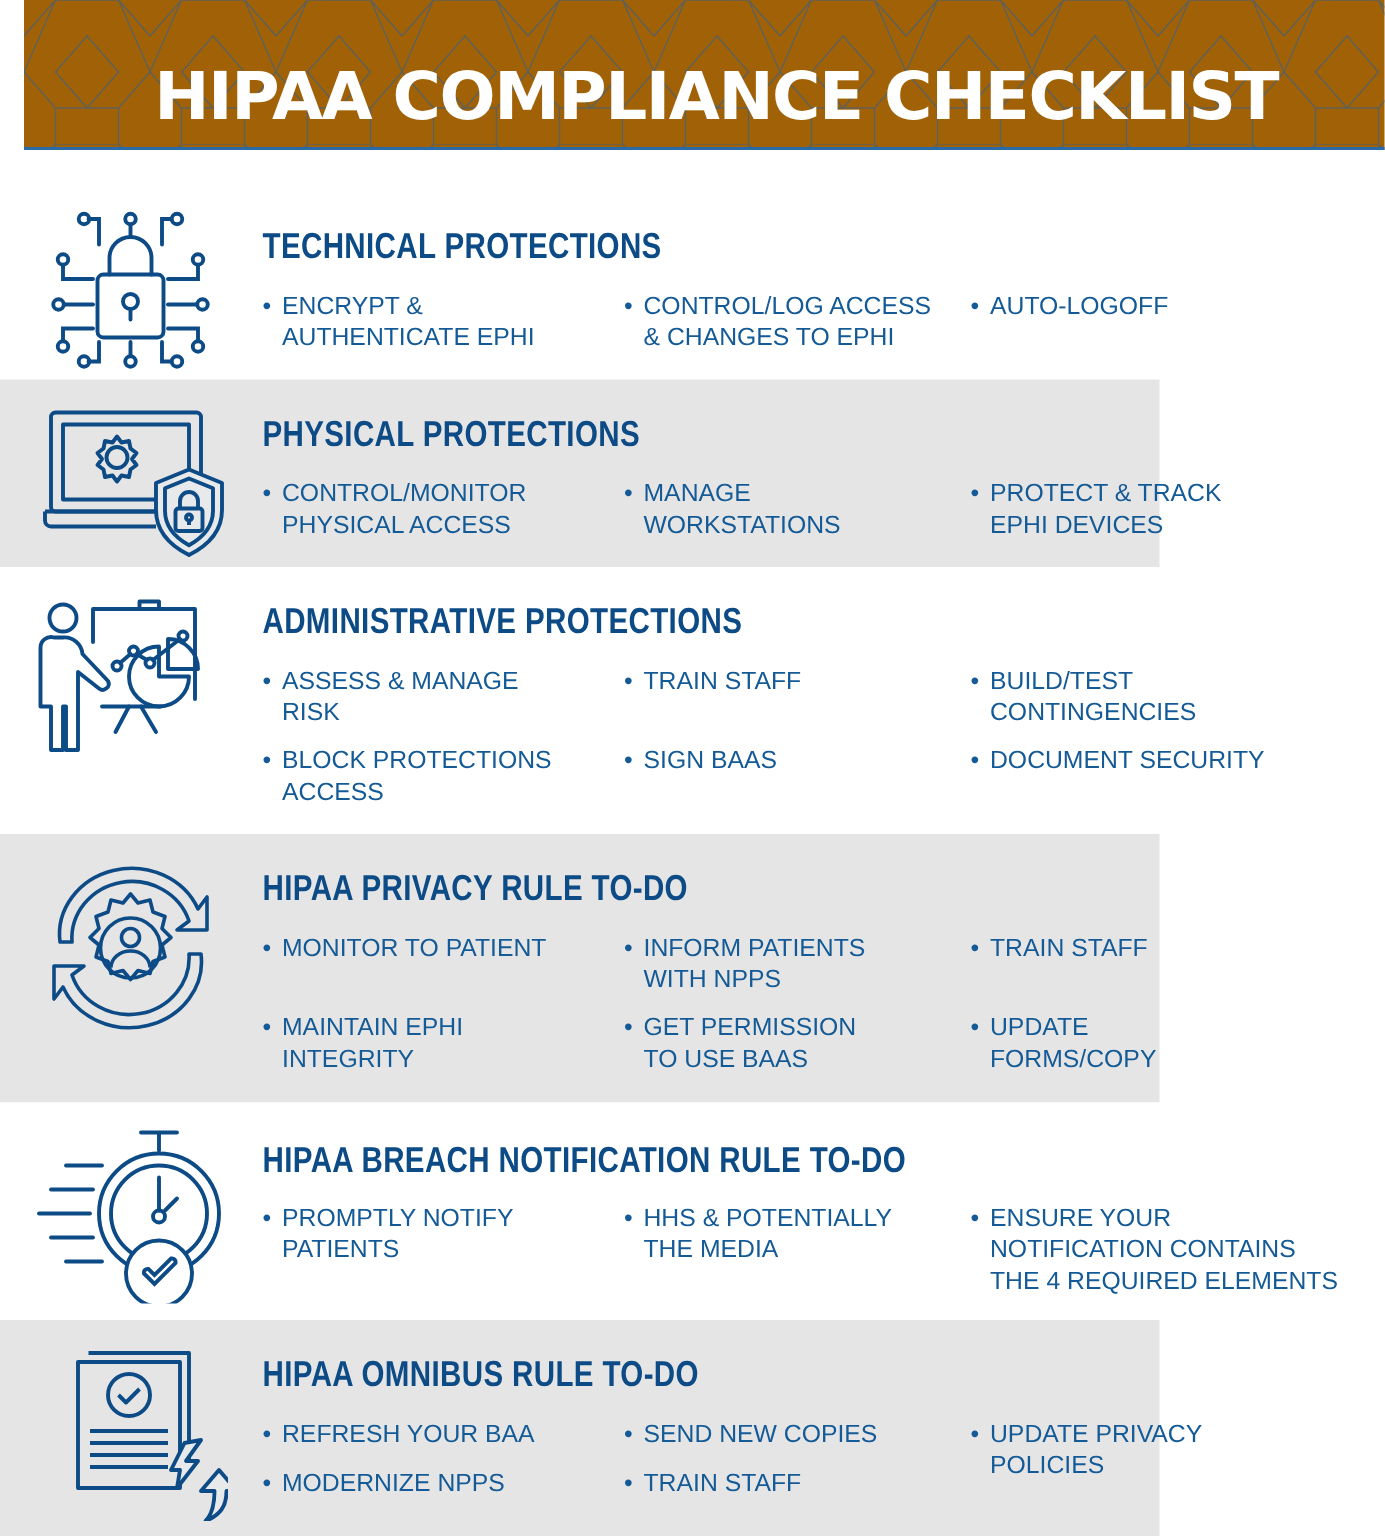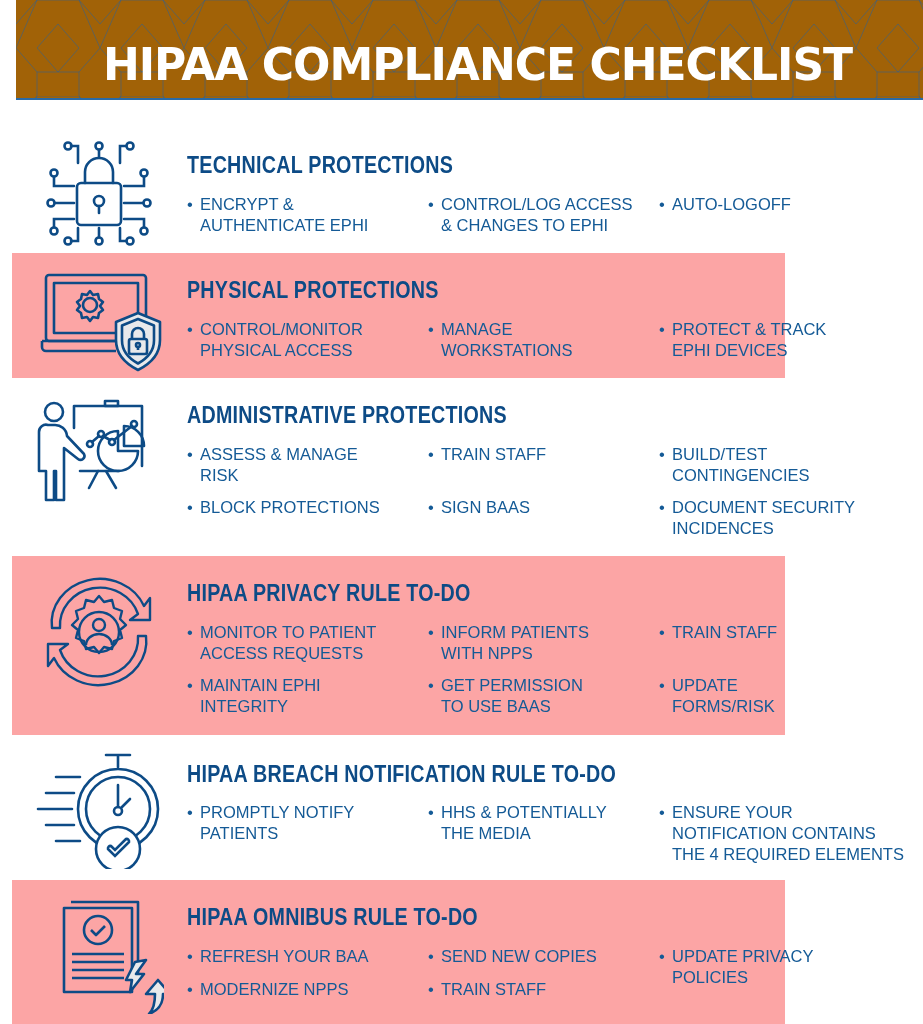--- a/index.html
+++ b/index.html
@@ -12,22 +12,22 @@
     border-bottom: 2px solid #2a6aa6;
   }
   .header svg.pattern { position: absolute; left: 0; top: 0; }
   .header h1 {
     position: absolute; left: 0; right: 0; top: 38px;
     text-align: center; color: #ffffff;
     font-family: "DejaVu Sans", sans-serif; font-weight: bold;
     font-size: 44px; letter-spacing: -1px; line-height: 54px;
   }
 
-  .section { position: absolute; left: 12px; width: 773px; }
-  .section.gray { background: #fca5a5; text-decoration: underline; }
+  .section { position: absolute; left: 0; width: 773px; }
+  .section.gray { background: #e5e5e5; text-decoration: underline; }
   .section.white { background: #ffffff; }
   .icon { position: absolute; left: 22px; width: 130px; height: 120px; }
   .icon svg { width: 100%; height: 100%; }
   .title {
     position: absolute; left: 175px;
     font-family: "Liberation Sans", sans-serif; font-weight: bold;
     font-size: 24px; line-height: 28px; color: #0d4b86;
     transform: scaleX(0.82); transform-origin: left center;
     letter-spacing: 0.3px; white-space: nowrap;
   }
@@ -166,48 +166,47 @@
       <span class="line">TRAIN STAFF</span>
     </div>
   <div class="item" style="left:647px;top:66px;">
       <span class="bullet">•</span>
       <span class="line">BUILD/TEST</span>
       <span class="line">CONTINGENCIES</span>
     </div>
   <div class="item" style="left:175px;top:119px;">
       <span class="bullet">•</span>
       <span class="line">BLOCK PROTECTIONS</span>
+      <span class="line">ACCESS</span>
     </div>
   <div class="item" style="left:416px;top:119px;">
       <span class="bullet">•</span>
       <span class="line">SIGN BAAS</span>
     </div>
   <div class="item" style="left:647px;top:119px;">
       <span class="bullet">•</span>
       <span class="line">DOCUMENT SECURITY</span>
-      <span class="line">INCIDENCES</span>
     </div>
 </div>
 
 <div class="section gray" style="top:556px;height:179px;">
   <div class="icon" style="top:16px;">
     <svg viewBox="0 0 130 120" fill="none" stroke="#0d4b86" stroke-width="2.4" stroke-linejoin="round">
       <path d="M18 56 a48 44 0 0 1 92 -22 l6 -8 v22 h-20 l8 -6 a40 38 0 0 0 -78 14 z"></path>
       <path d="M112 64 a48 44 0 0 1 -92 22 l-6 8 v-22 h20 l-8 6 a40 38 0 0 0 78 -14 z"></path>
       <path d="M65 24 l5 6 8 -2 2 8 8 3 -2 8 6 6 -6 5 2 8 -8 3 -2 8 -8 -2 -5 6 -5 -6 -8 2 -2 -8 -8 -3 2 -8 -6 -5 6 -6 -2 -8 8 -3 2 -8 8 2 z"></path>
       <circle cx="65" cy="60" r="20"></circle>
       <circle cx="65" cy="53" r="6"></circle>
       <path d="M52 73 a13 11 0 0 1 26 0"></path>
     </svg>
   </div>
   <div class="title" style="top:23px;">HIPAA PRIVACY RULE TO-DO</div>
   <div class="item" style="left:175px;top:66px;">
       <span class="bullet">•</span>
       <span class="line">MONITOR TO PATIENT</span>
-      <span class="line">ACCESS REQUESTS</span>
     </div>
   <div class="item" style="left:416px;top:66px;">
       <span class="bullet">•</span>
       <span class="line">INFORM PATIENTS</span>
       <span class="line">WITH NPPS</span>
     </div>
   <div class="item" style="left:647px;top:66px;">
       <span class="bullet">•</span>
       <span class="line">TRAIN STAFF</span>
     </div>
@@ -217,21 +216,21 @@
       <span class="line">INTEGRITY</span>
     </div>
   <div class="item" style="left:416px;top:119px;">
       <span class="bullet">•</span>
       <span class="line">GET PERMISSION</span>
       <span class="line">TO USE BAAS</span>
     </div>
   <div class="item" style="left:647px;top:119px;">
       <span class="bullet">•</span>
       <span class="line">UPDATE</span>
-      <span class="line">FORMS/RISK</span>
+      <span class="line">FORMS/COPY</span>
     </div>
 </div>
 
 <div class="section white" style="top:735px;height:145px;">
   <div class="icon" style="top:14px;">
     <svg viewBox="0 0 130 120" fill="none" stroke="#0d4b86" stroke-width="2.6" stroke-linecap="round">
       <path d="M72 6 H96 M84 6 V18"></path>
       <circle cx="84" cy="60" r="40"></circle>
       <circle cx="84" cy="60" r="32"></circle>
       <path d="M84 36 V58 M88 58 L96 50"></path>

